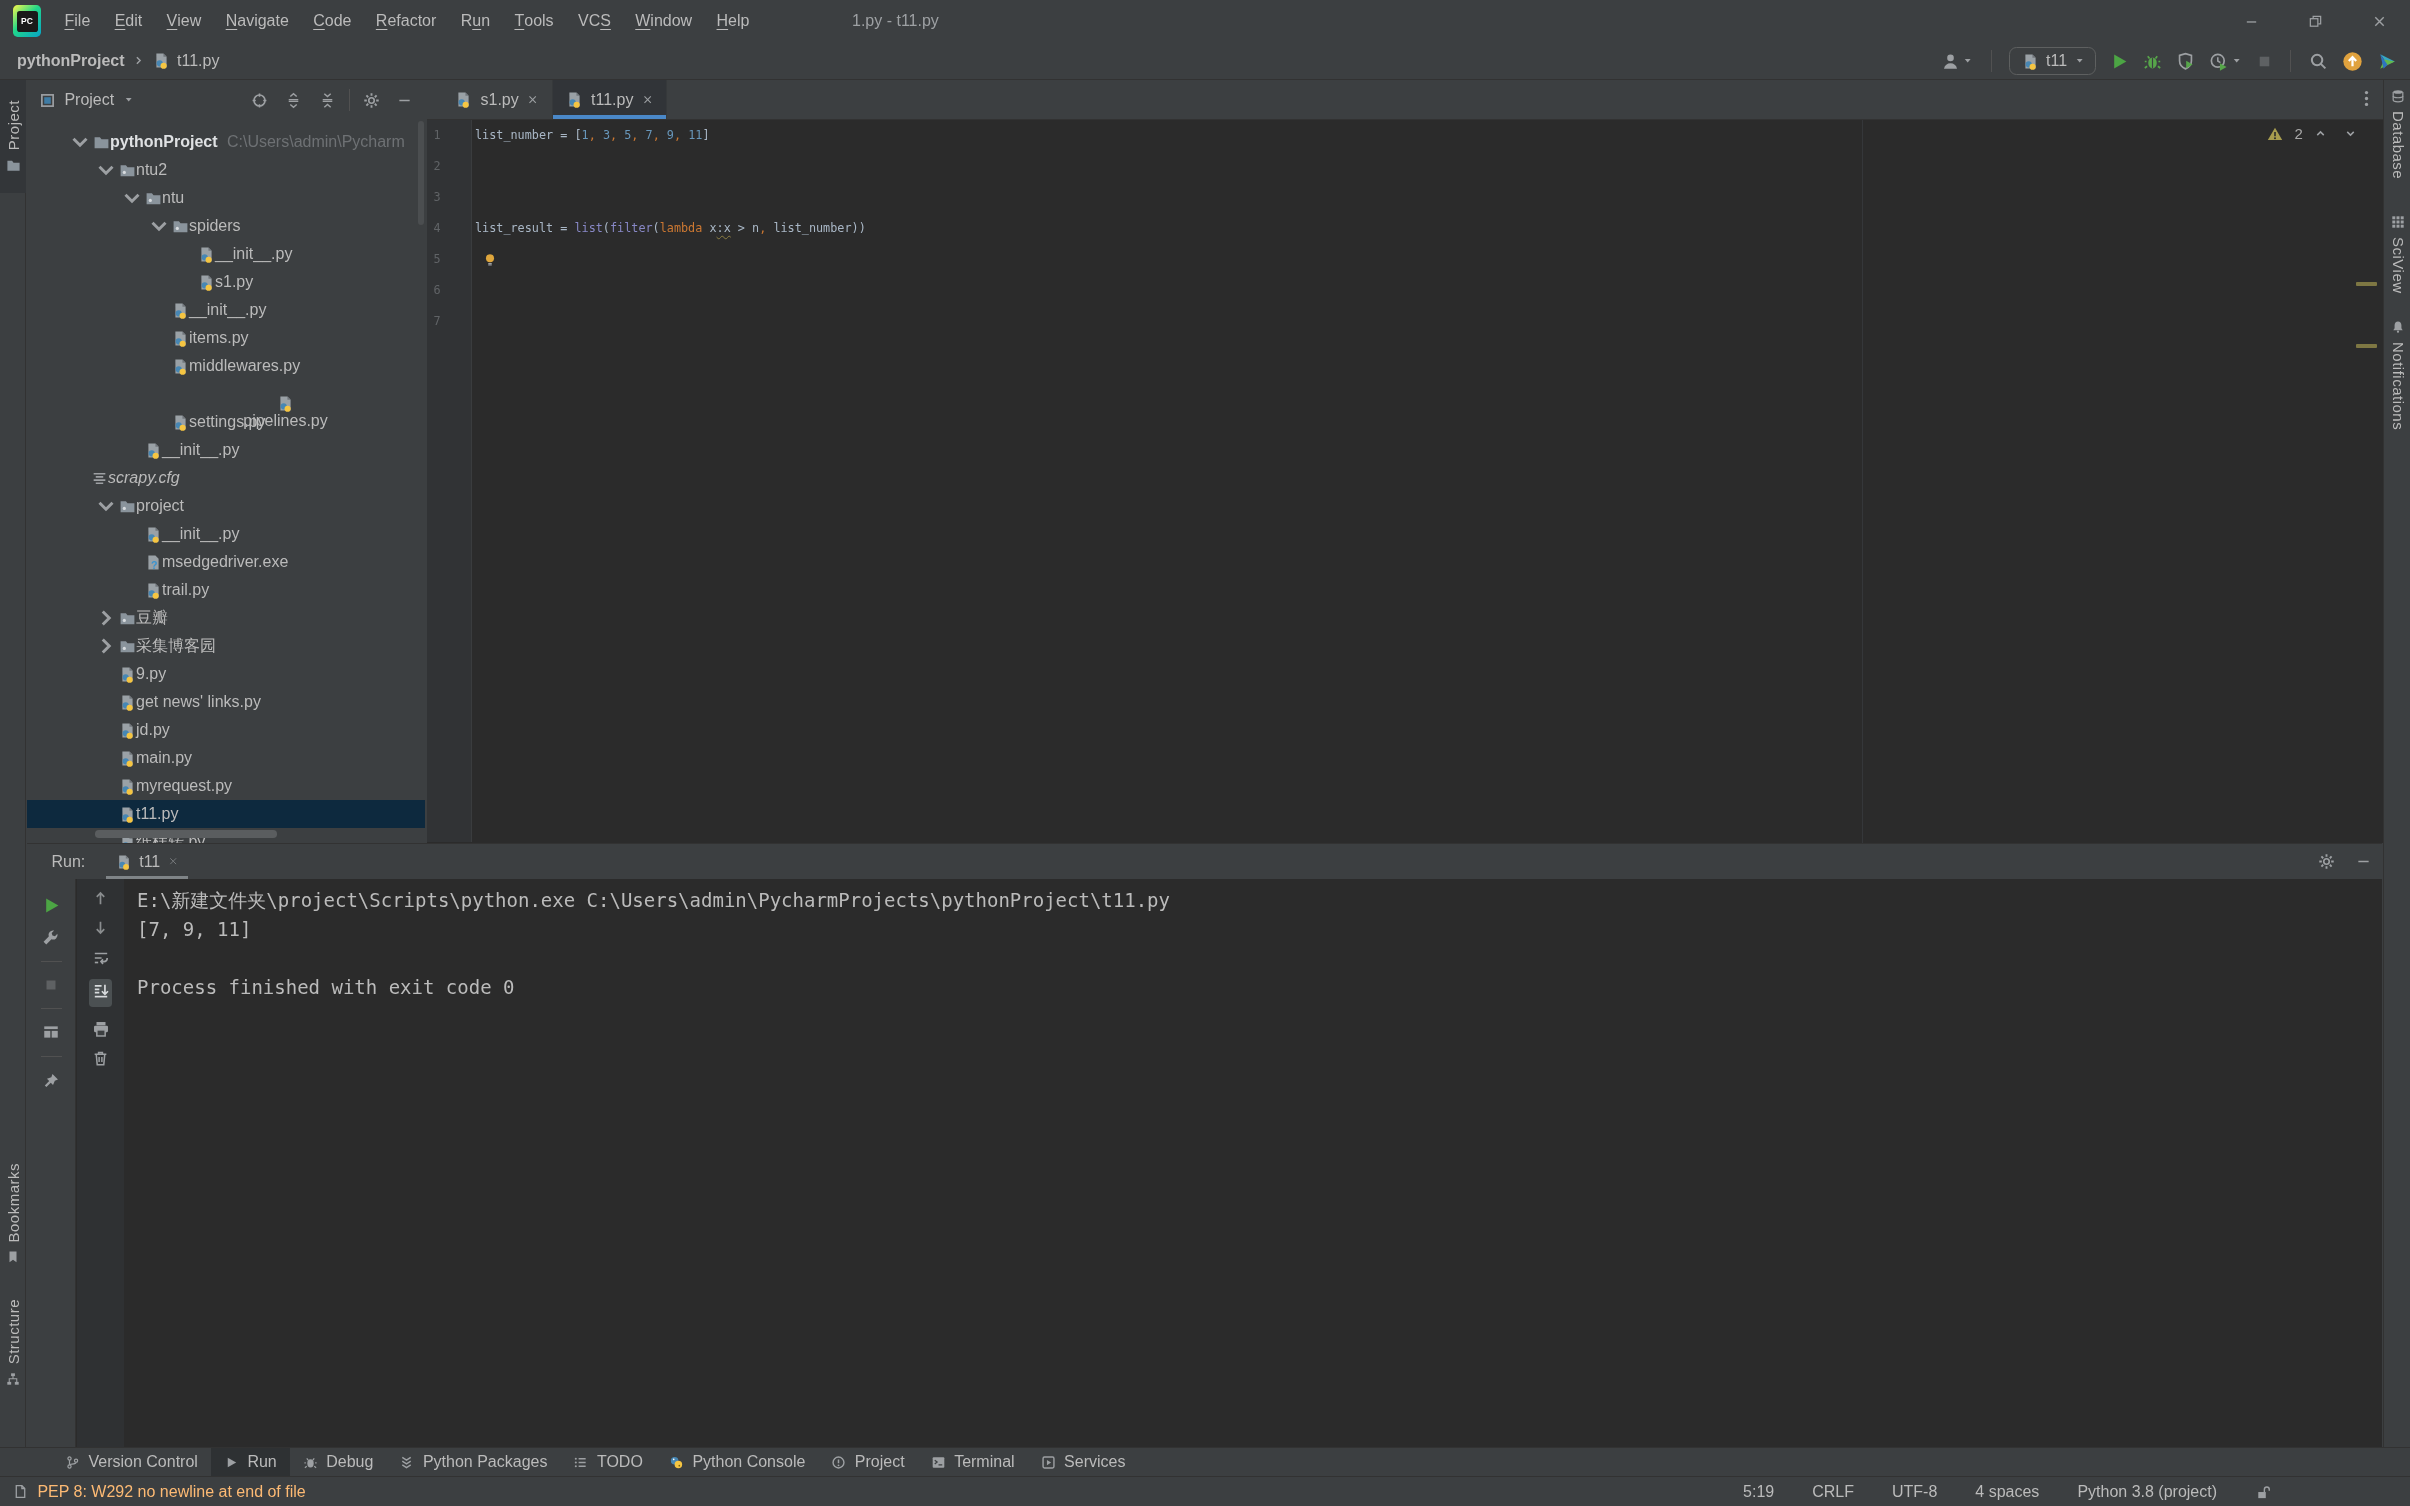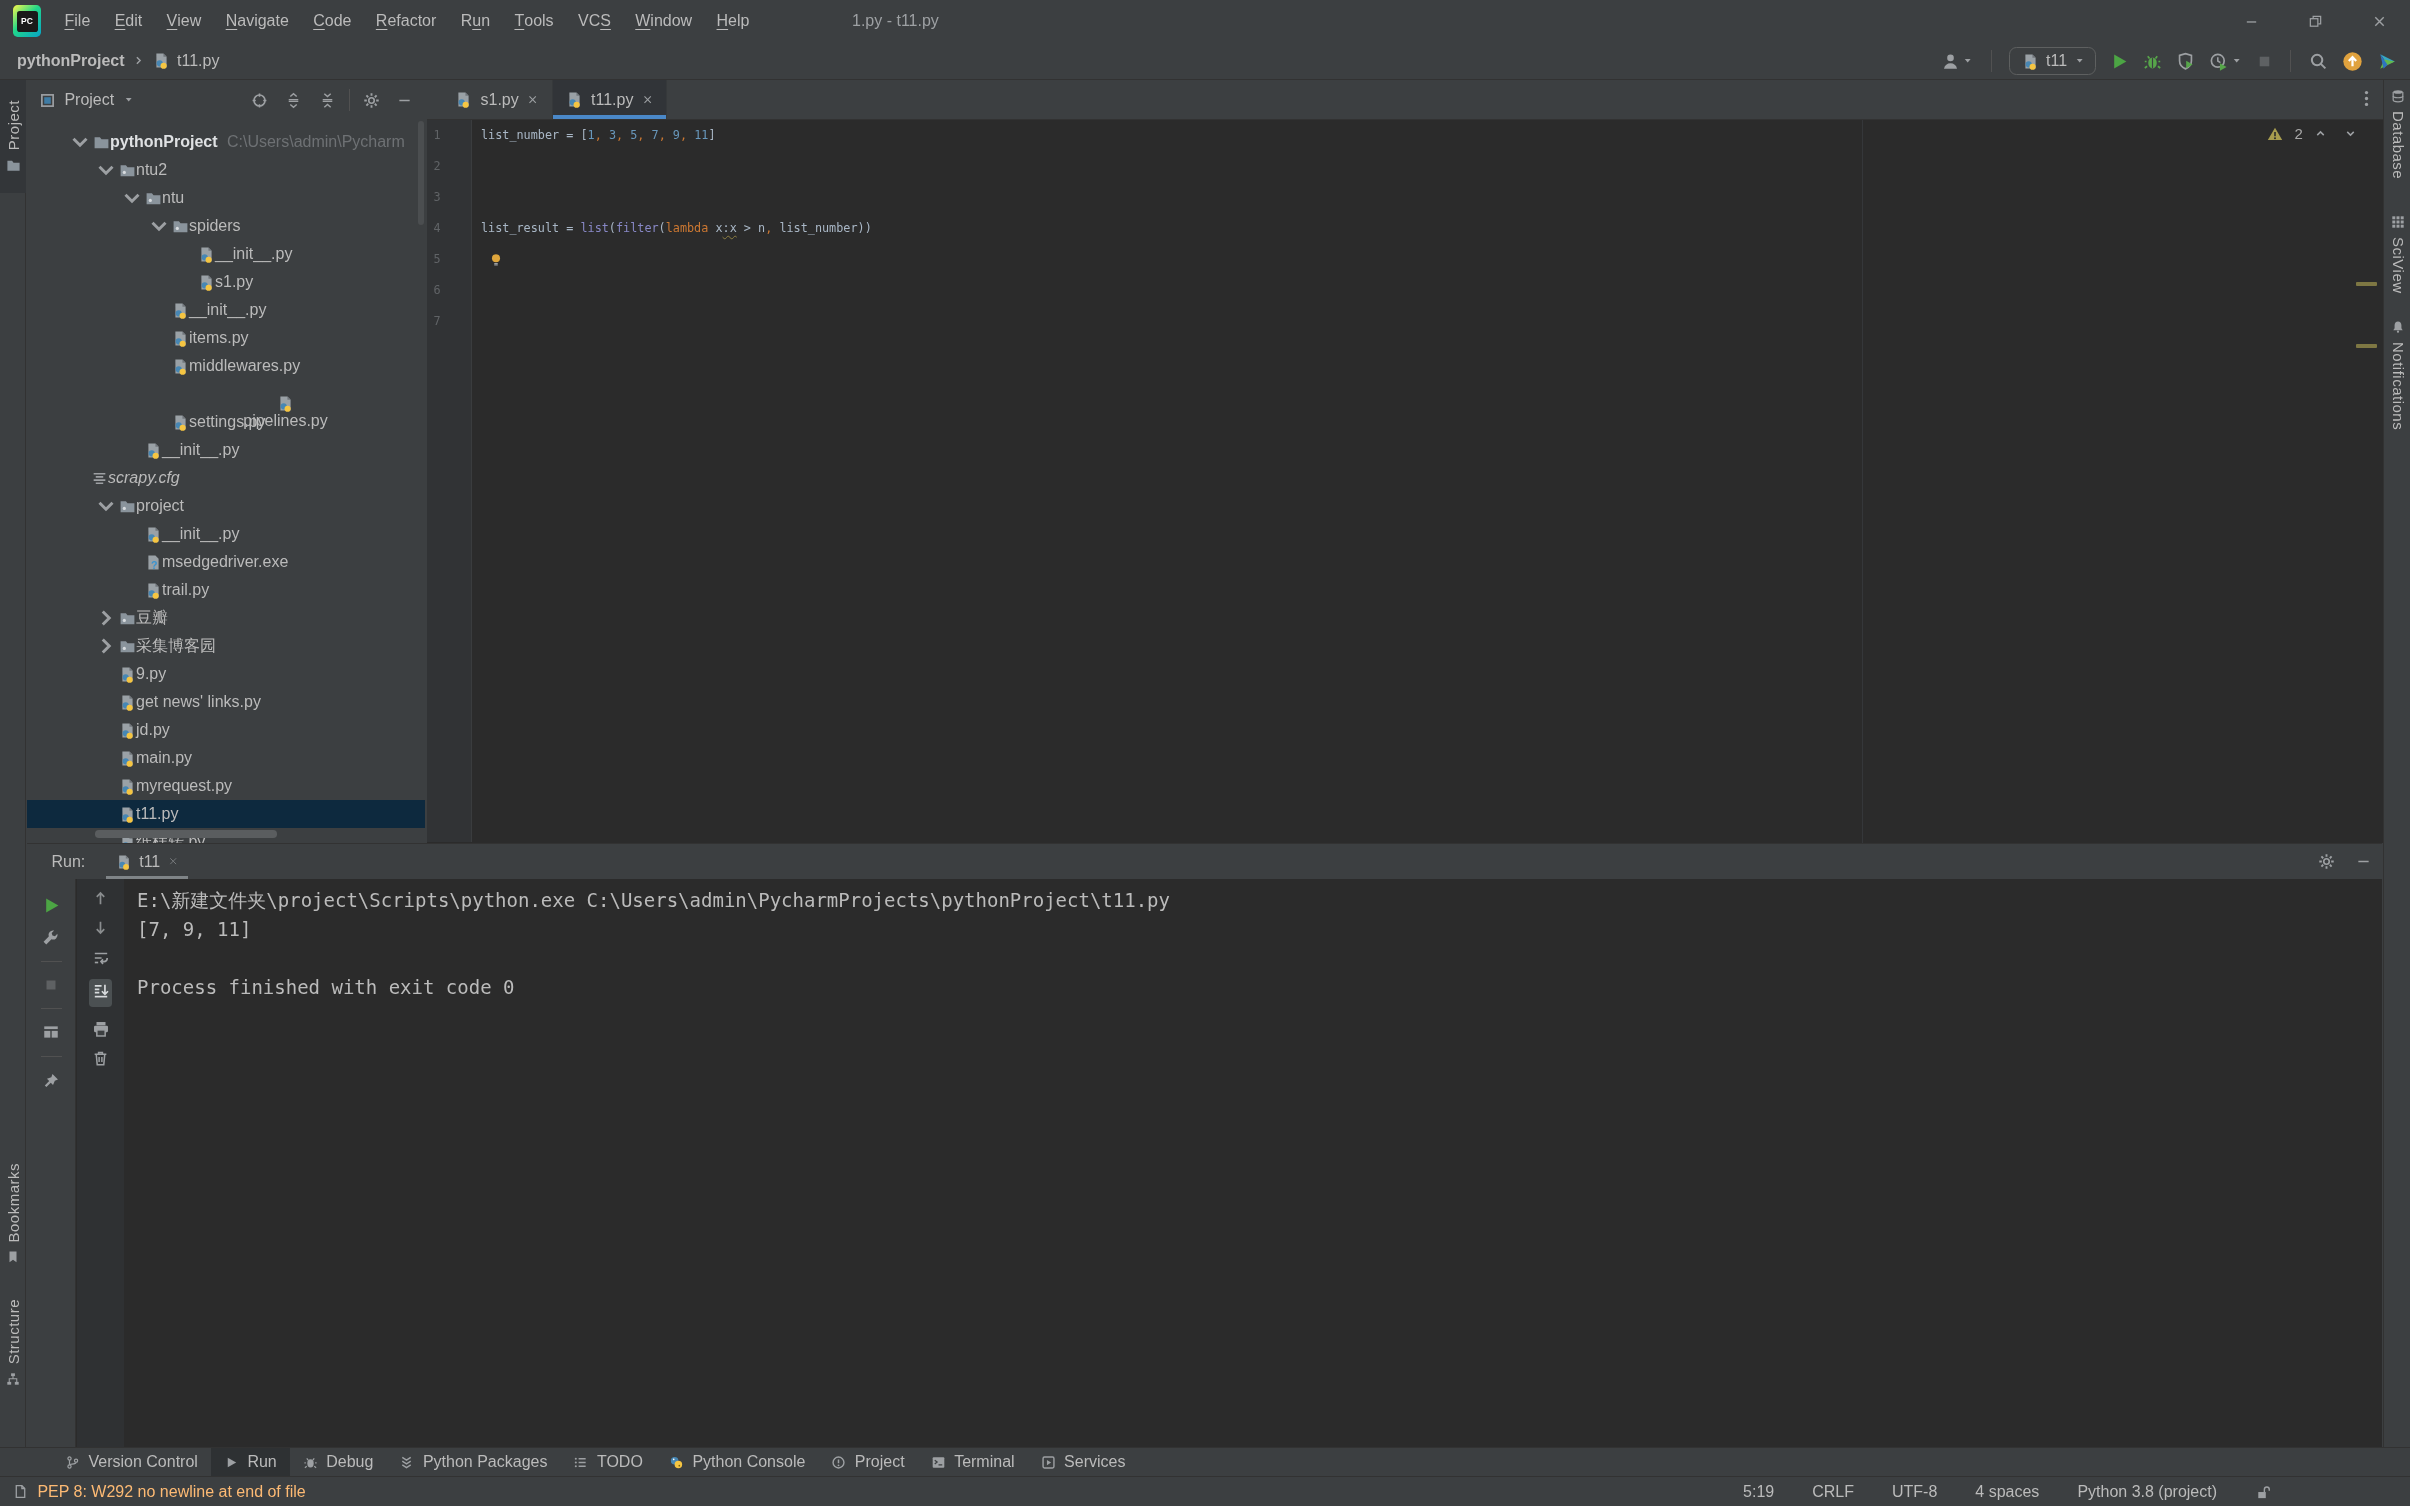--- a/index.html
+++ b/index.html
@@ -57,21 +57,21 @@
 
 #editor{position:absolute;left:427px;top:80px;width:1956px;height:763px;background:#2B2B2B}
 #tabbar{position:absolute;left:0;top:0;width:1956px;height:40px;background:#3C3F41;border-bottom:0.9px solid #323232;display:flex;align-items:stretch;padding-left:15px}
 .edtab{display:flex;align-items:center;gap:8.5px;padding:0 13px;position:relative;border-right:0.9px solid #36393B;color:#BBBBBB;font-size:16px}
 .edtab.active{background:#313438}
 .edtab.active::after{content:"";position:absolute;left:0;right:0;bottom:0;height:3.8px;background:#4A88C8}
 .edtab .close{color:#9DA0A3;width:11.3px;height:11.3px}
 #tab-kebab{position:absolute;right:7.5px;top:9.4px;width:19px;height:19px;color:#9DA0A3}
 #gutter{position:absolute;left:0;top:40px;width:45px;height:722px;background:#313335;border-right:0.9px solid #3A3C3E}
 .gnum{height:31px;line-height:31px;padding-left:6.6px;color:#606366;font-family:"DejaVu Sans Mono",monospace;font-size:11.8px}
-#code{position:absolute;left:46px;top:40px;right:0;bottom:0;padding-left:8px;padding-top:0}
+#code{position:absolute;left:46px;top:40px;right:0;bottom:0;padding-left:2px;padding-top:0}
 .cline{height:31px;line-height:31px;white-space:pre;font-family:"DejaVu Sans Mono",monospace;font-size:11.8px;color:#A9B7C6}
 .c-def{color:#A9B7C6}.c-num{color:#6897BB}.c-kw{color:#CC7832}.c-comma{color:#CC7832}.c-bi{color:#8888C6}
 .c-match{background:#3B514D;color:#A9B7C6}
 .c-squig{color:#A9B7C6;text-decoration:underline;text-decoration-style:wavy;text-decoration-color:#8C7E41;text-decoration-thickness:0.9px;text-underline-offset:2.8px}
 .caret{display:inline-block;width:1.9px;height:17px;background:#CED2D6;vertical-align:middle;margin-left:0.9px}
 .bulb{width:14px;height:15px;margin-left:7.5px;vertical-align:middle;display:inline-flex}
 #guide-line{position:absolute;left:1435px;top:40px;width:0.9px;bottom:0;background:#35373A}
 #inspections{position:absolute;right:26px;top:45px;display:flex;align-items:center;gap:11.3px}
 #inspections .cnt{color:#A8A8A8;font-size:15px}
 .stripe-mark{position:absolute;width:21px;height:3.8px;background:#7E7743;border-radius:0.9px}

